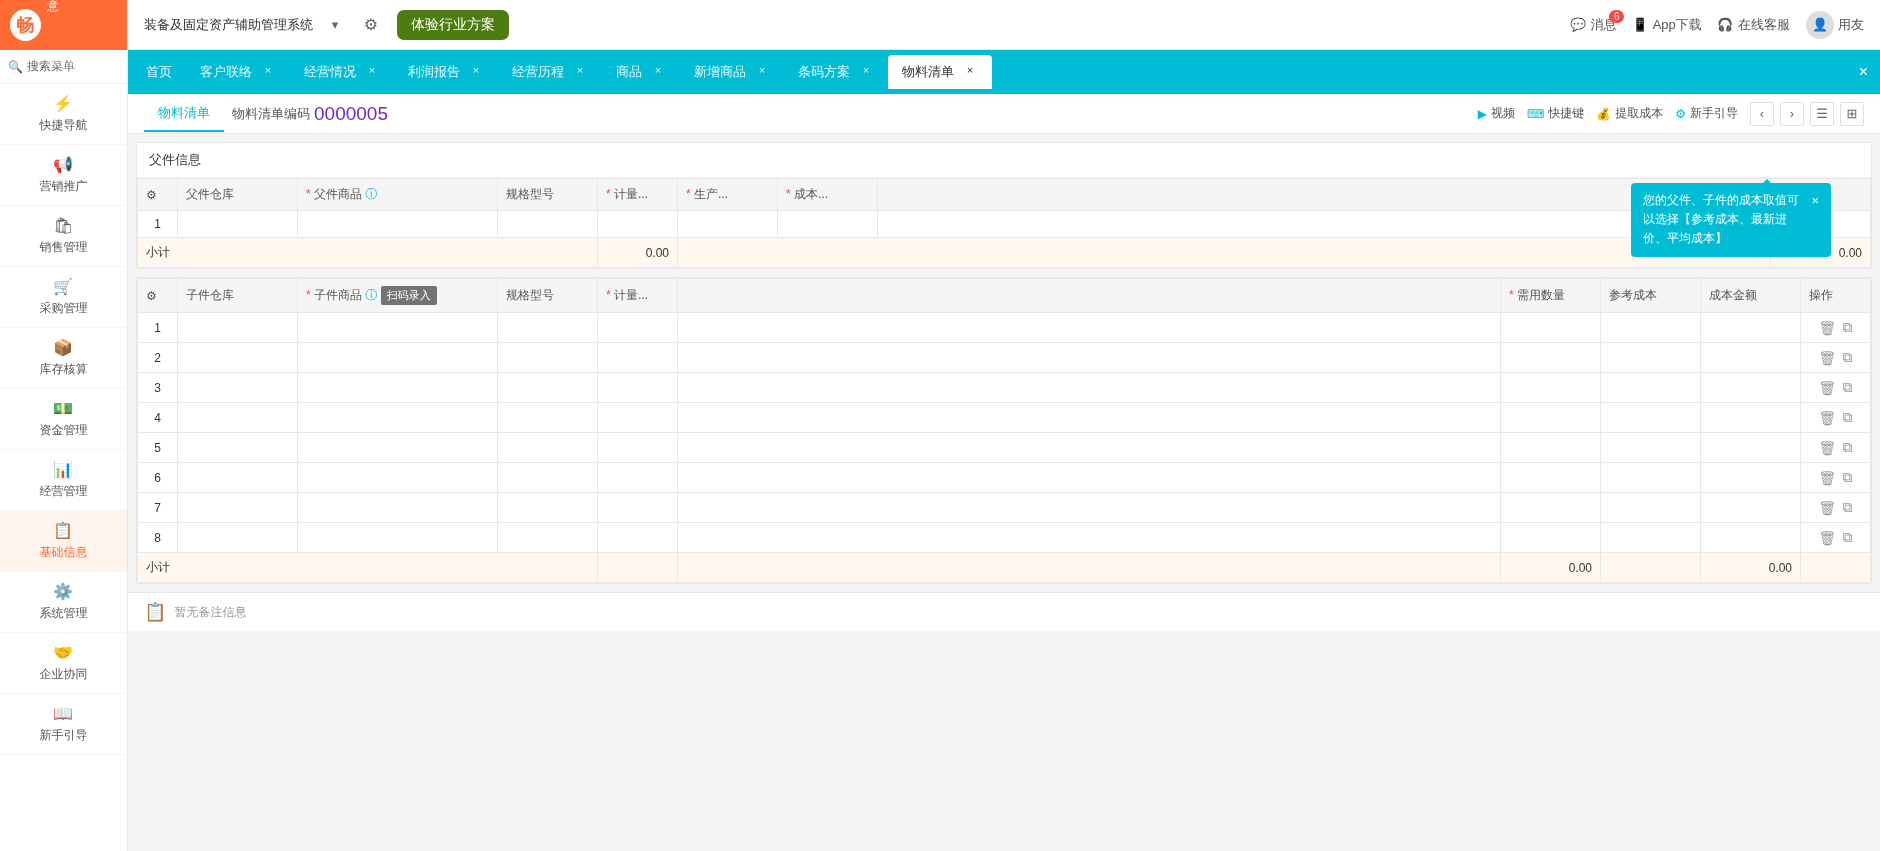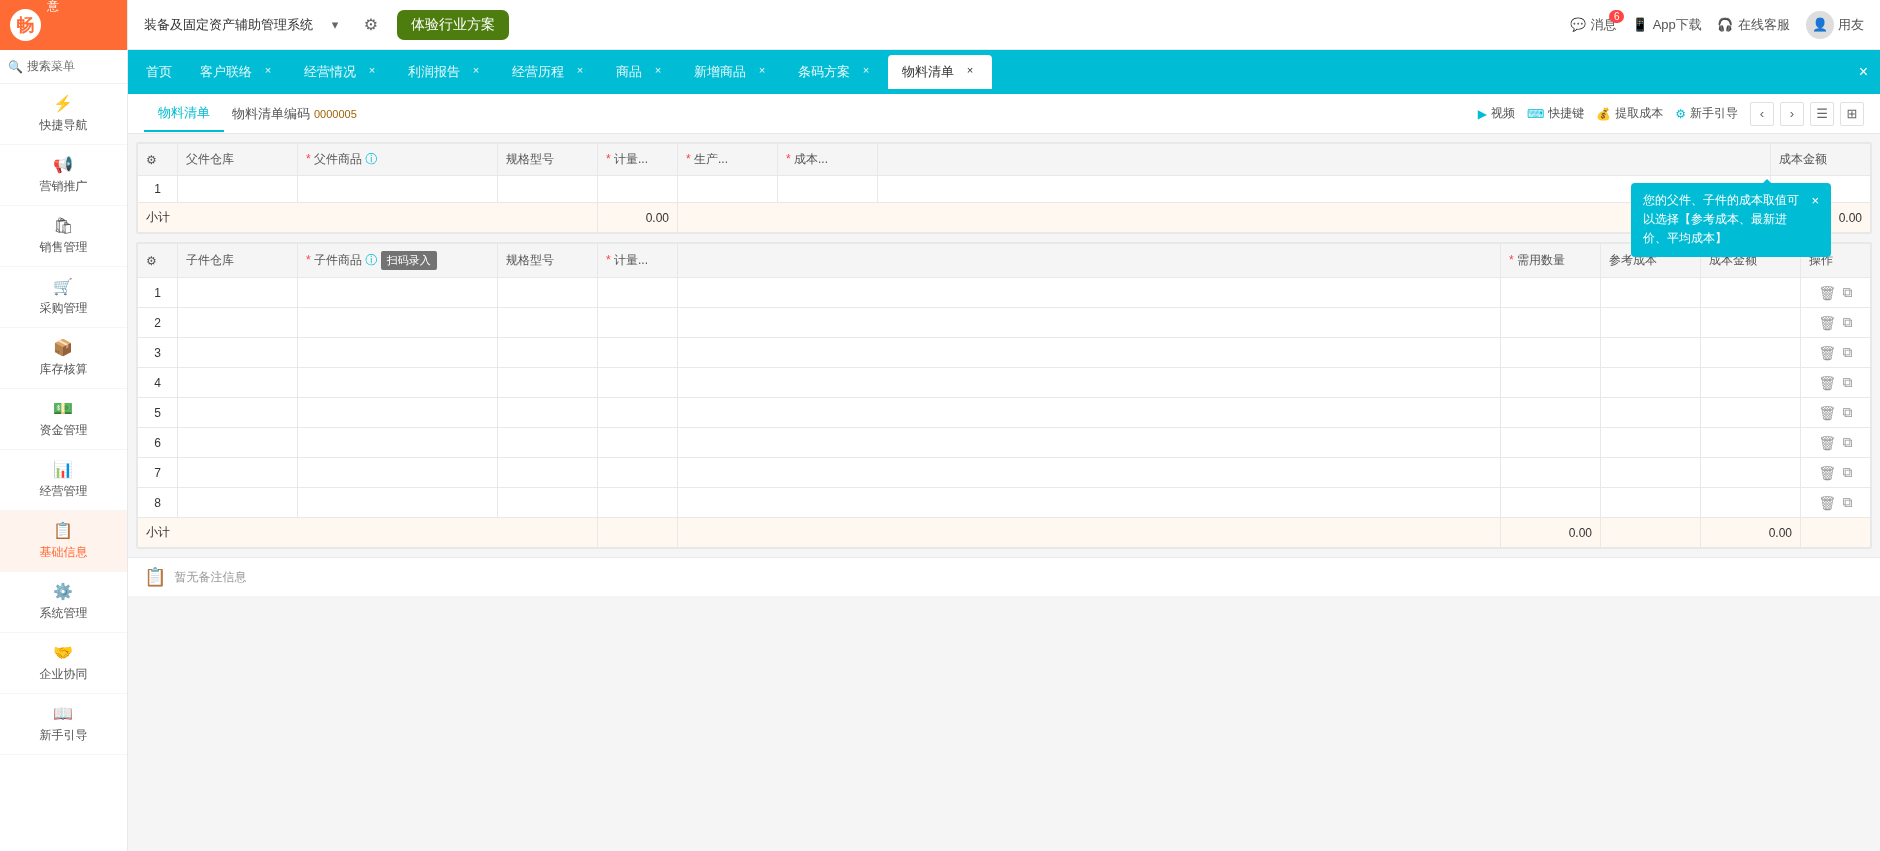--- a/index.html
+++ b/index.html
@@ -215,21 +215,21 @@
       color: #555;
       font-size: 13px;
       border-bottom: 2px solid transparent;
       margin-bottom: -1px;
     }
     .sub-tab.active {
       color: #00bcd4;
       border-bottom: 2px solid #00bcd4;
     }
     .sub-tab-label { font-size: 13px; color: #555; margin-left: 8px; }
-    .sub-tab-code { color: #a16207; font-size: 11px; margin-left: 4px; }
+    .sub-tab-code { color: #6d28d9; font-size: 19px; margin-left: 4px; }
     .sub-tab-actions {
       margin-left: auto;
       display: flex;
       align-items: center;
       gap: 12px;
     }
     .sub-tab-action {
       display: flex;
       align-items: center;
       gap: 4px;
@@ -550,20 +550,21 @@
         <div class="toolbar-icons">
           <div class="toolbar-icon">‹</div>
           <div class="toolbar-icon">›</div>
           <div class="toolbar-icon">☰</div>
           <div class="toolbar-icon">⊞</div>
         </div>
       </div>
     </div>
 
     <div class="section parent-section">
+      <div class="section-title">父件信息</div>
 
       <div class="tooltip-popup">
         <span class="tooltip-close">×</span>
         <span>您的父件、子件的成本取值可以选择【参考成本、最新进价、平均成本】</span>
       </div>
 
       <table class="data-table">
         <thead>
           <tr>
             <th class="col-num">⚙</th>

